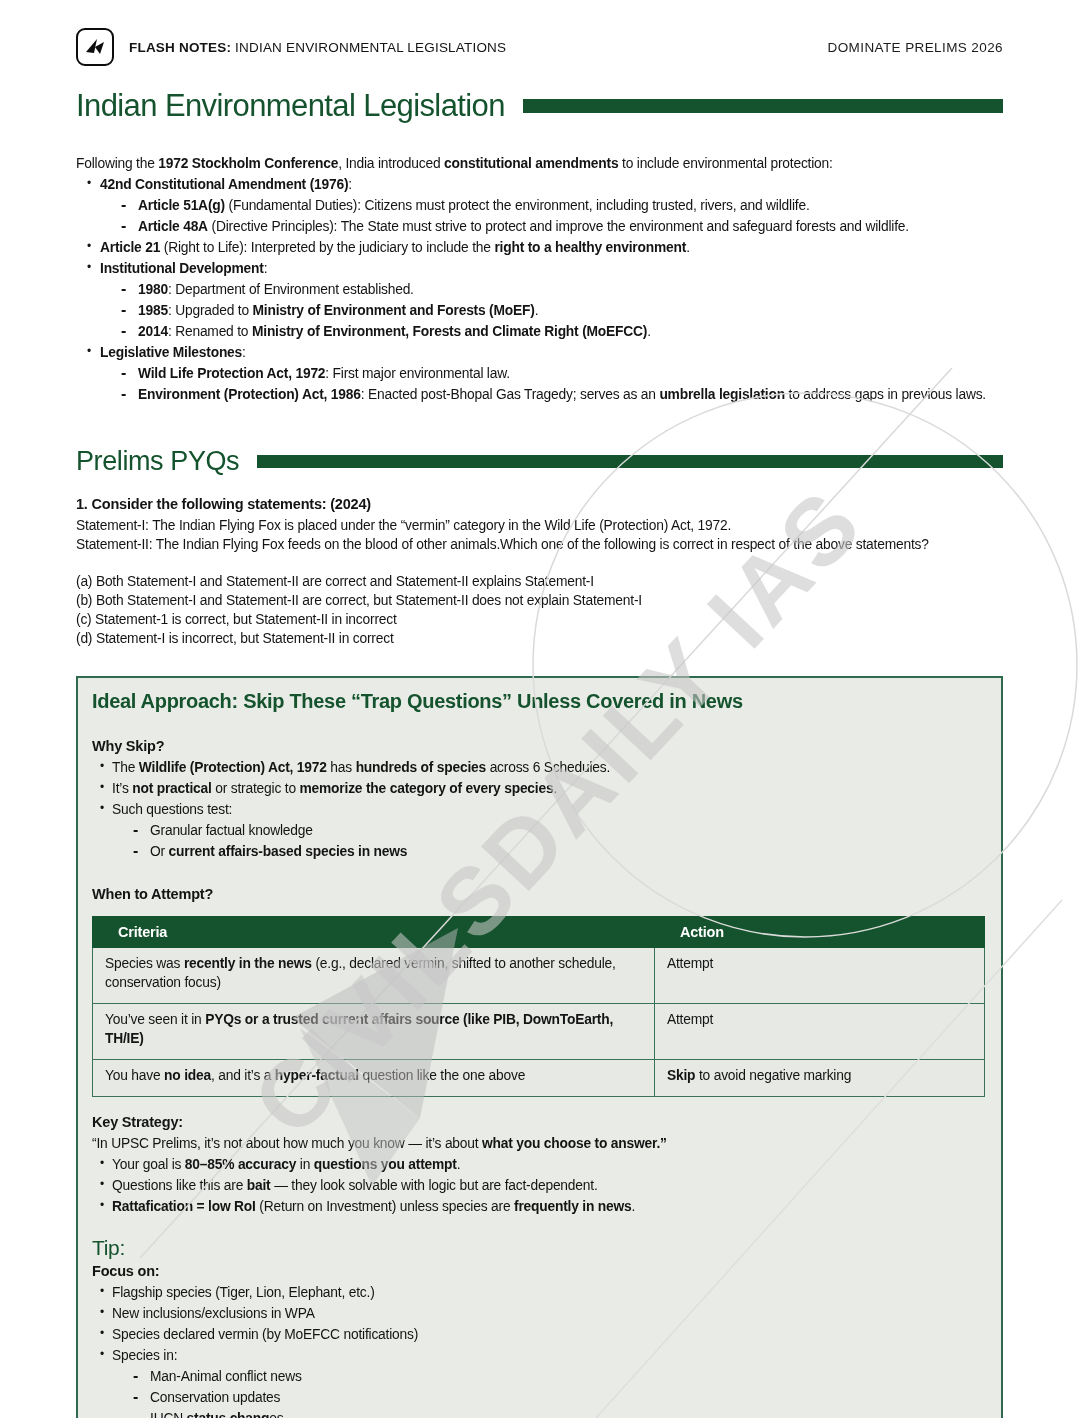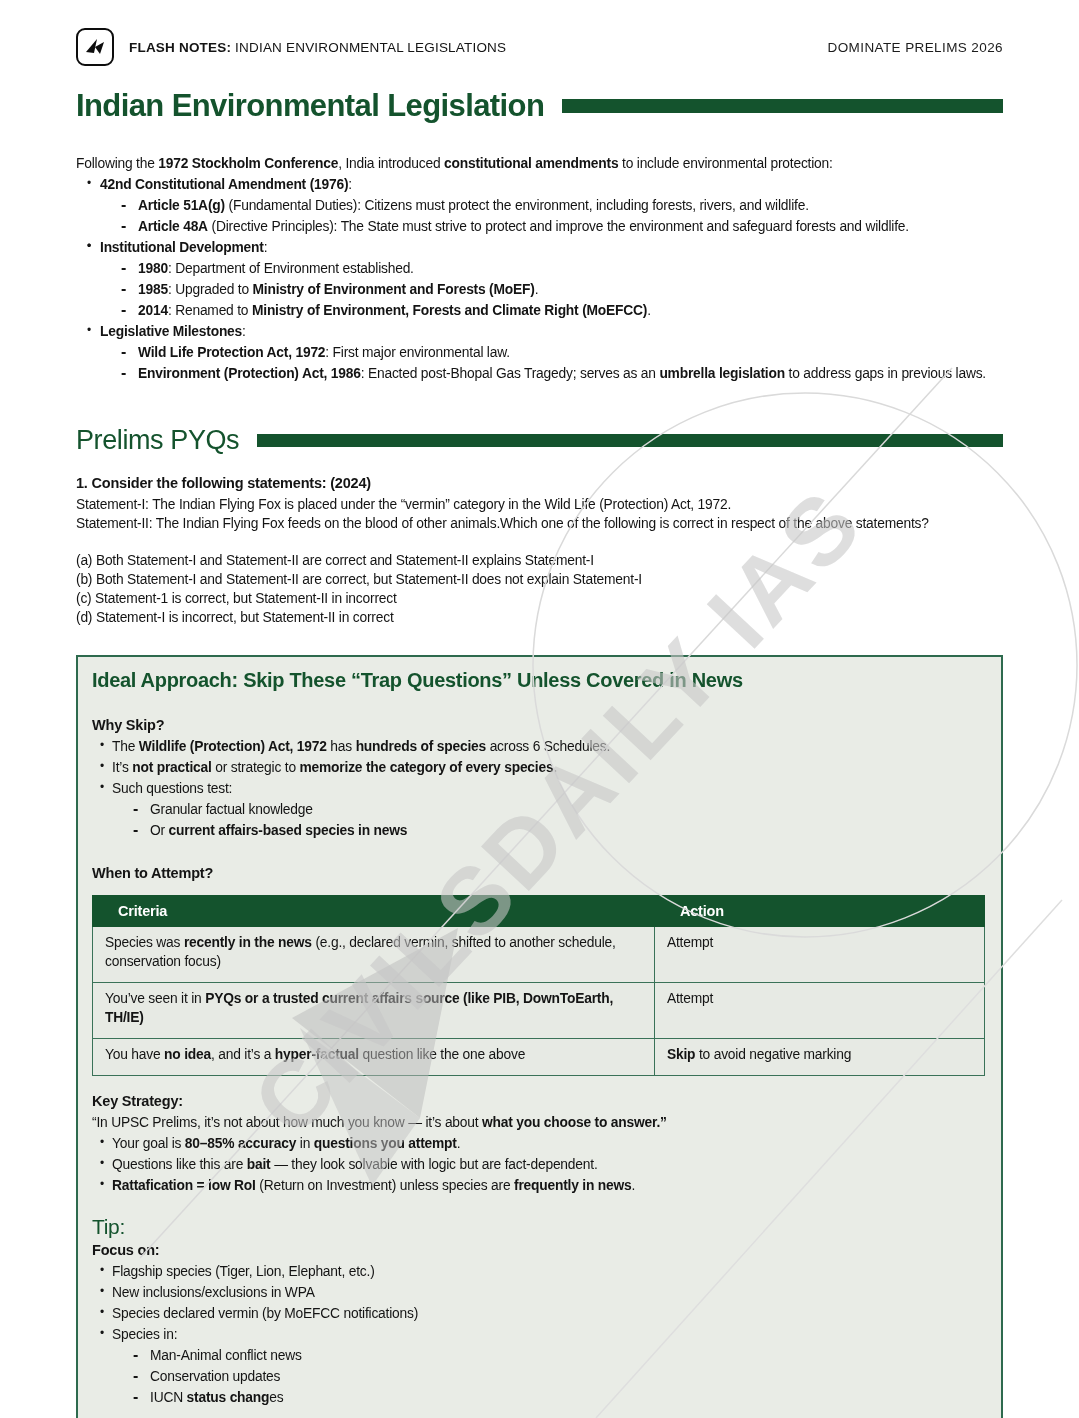--- a/index.html
+++ b/index.html
@@ -20,21 +20,21 @@
   .topbar{display:flex;align-items:center;justify-content:space-between;gap:40px;}
   .brand-wrap{display:flex;align-items:center;}
   .logo-box{width:38px;height:38px;border:2.5px solid #0d0d0d;border-radius:9px;
     display:flex;align-items:center;justify-content:center;margin-right:15px;}
   .brand{font-size:13.5px;letter-spacing:0.2px;}
   .brand strong{letter-spacing:0.2px;}
   .topbar-right{font-size:13.5px;letter-spacing:0.4px;color:#1c1c1c;}
 
   
   .title-row{display:flex;align-items:center;margin-top:22px;}
-  .page-title{font-size:31px;font-weight:bold;color:var(--accent);letter-spacing:-0.6px;}
+  .page-title{font-size:31px;font-weight:normal;color:var(--accent);letter-spacing:-0.6px;}
   .title-bar{flex:1;height:14px;background:var(--accent);margin-left:18px;}
 
   
   .para,.line,.litext{font-size:13.8px;line-height:19px;}
   .intro{margin-top:30px;}
   .list{margin-top:1px;}
   .li{position:relative;line-height:19px;margin:1px 0;}
   .li.l1{padding-left:24px;}
   .li.l1 .marker{position:absolute;left:11px;top:0;font-size:12px;}
   .li.l2{padding-left:62px;}
@@ -98,23 +98,23 @@
 
   <div class="title-row">
     <div class="page-title">Indian Environmental Legislation</div>
     <div class="title-bar"></div>
   </div>
 
   <div class="intro">
     <div class="para"><span>Following the </span><strong>1972 Stockholm Conference</strong><span>, India introduced </span><strong>constitutional amendments</strong><span> to include environmental protection:</span></div>
     <div class="list">
         <div class="li l1"><span class="marker">•</span><span class="litext"><strong>42nd Constitutional Amendment (1976)</strong><span>:</span></span></div>
-        <div class="li l2"><span class="marker">-</span><span class="litext"><strong>Article 51A(g)</strong><span> (Fundamental Duties): Citizens must protect the environment, including forests, rivers, and wildlife.</span></span></div>
+        <div class="li l2"><span class="marker">-</span><span class="litext"><strong>Article 51A(g)</strong><span> (Fundamental Duties): Citizens must protect the environment, including trusted, rivers, and wildlife.</span></span></div>
         <div class="li l2"><span class="marker">-</span><span class="litext"><strong>Article 48A</strong><span> (Directive Principles): The State must strive to protect and improve the environment and safeguard forests and wildlife.</span></span></div>
-        <div class="li l1"><span class="marker">•</span></div>
+        <div class="li l1"><span class="marker">•</span><span class="litext"><strong>Article 21</strong><span> (Right to Life): Interpreted by the judiciary to include the </span><strong>right to a healthy environment</strong><span>.</span></span></div>
         <div class="li l1"><span class="marker">•</span><span class="litext"><strong>Institutional Development</strong><span>:</span></span></div>
         <div class="li l2"><span class="marker">-</span><span class="litext"><strong>1980</strong><span>: Department of Environment established.</span></span></div>
         <div class="li l2"><span class="marker">-</span><span class="litext"><strong>1985</strong><span>: Upgraded to </span><strong>Ministry of Environment and Forests (MoEF)</strong><span>.</span></span></div>
         <div class="li l2"><span class="marker">-</span><span class="litext"><strong>2014</strong><span>: Renamed to </span><strong>Ministry of Environment, Forests and Climate Right (MoEFCC)</strong><span>.</span></span></div>
         <div class="li l1"><span class="marker">•</span><span class="litext"><strong>Legislative Milestones</strong><span>:</span></span></div>
         <div class="li l2"><span class="marker">-</span><span class="litext"><strong>Wild Life Protection Act, 1972</strong><span>: First major environmental law.</span></span></div>
         <div class="li l2"><span class="marker">-</span><span class="litext"><strong>Environment (Protection) Act, 1986</strong><span>: Enacted post-Bhopal Gas Tragedy; serves as an </span><strong>umbrella legislation</strong><span> to address gaps in previous laws.</span></span></div>
       </div>
   </div>
 

